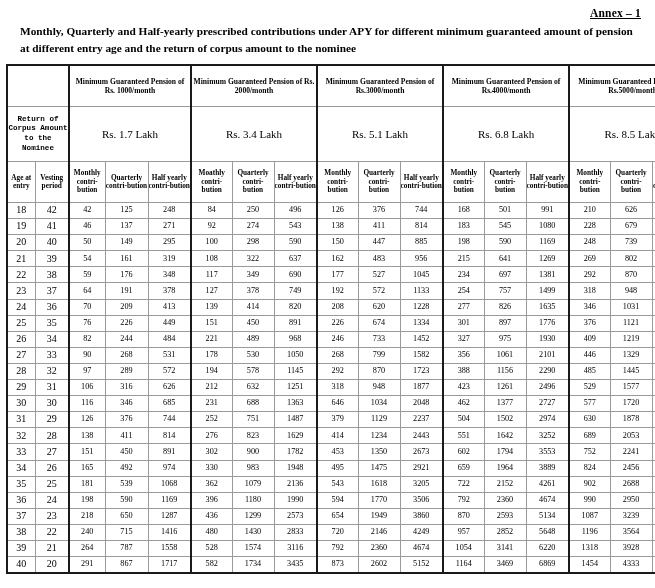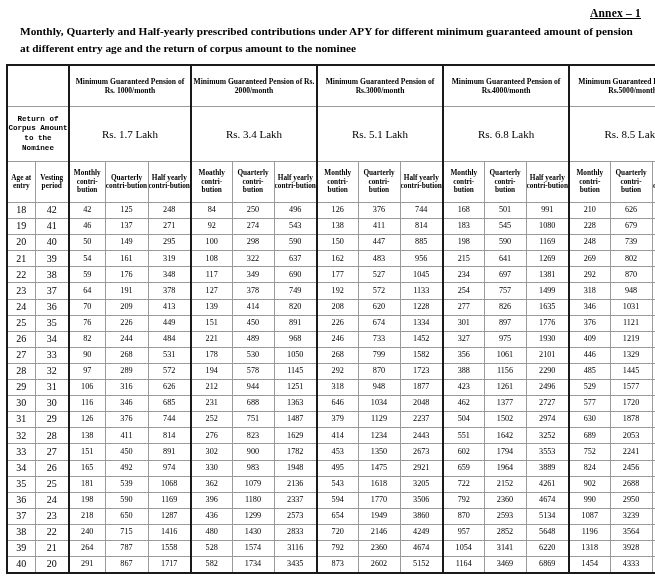--- a/index.html
+++ b/index.html
@@ -383,21 +383,21 @@
           <td class="cell">1445</td>
           <td class="cell outer-r">2862</td>
         </tr>
         <tr>
           <td class="cell agecell outer-l">29</td>
           <td class="cell agecell gsep-r">31</td>
           <td class="cell">106</td>
           <td class="cell">316</td>
           <td class="cell gsep-r">626</td>
           <td class="cell">212</td>
-          <td class="cell">944</td>
+          <td class="cell">632</td>
           <td class="cell gsep-r">1251</td>
           <td class="cell">318</td>
           <td class="cell">948</td>
           <td class="cell gsep-r">1877</td>
           <td class="cell">423</td>
           <td class="cell">1261</td>
           <td class="cell gsep-r">2496</td>
           <td class="cell">529</td>
           <td class="cell">1577</td>
           <td class="cell outer-r">3122</td>
@@ -517,21 +517,21 @@
           <td class="cell outer-r">5323</td>
         </tr>
         <tr>
           <td class="cell agecell outer-l">36</td>
           <td class="cell agecell gsep-r">24</td>
           <td class="cell">198</td>
           <td class="cell">590</td>
           <td class="cell gsep-r">1169</td>
           <td class="cell">396</td>
           <td class="cell">1180</td>
-          <td class="cell gsep-r">2337</td>
+          <td class="cell gsep-r">1990</td>
           <td class="cell">594</td>
           <td class="cell">1770</td>
           <td class="cell gsep-r">3506</td>
           <td class="cell">792</td>
           <td class="cell">2360</td>
           <td class="cell gsep-r">4674</td>
           <td class="cell">990</td>
           <td class="cell">2950</td>
           <td class="cell outer-r">5843</td>
         </tr>

